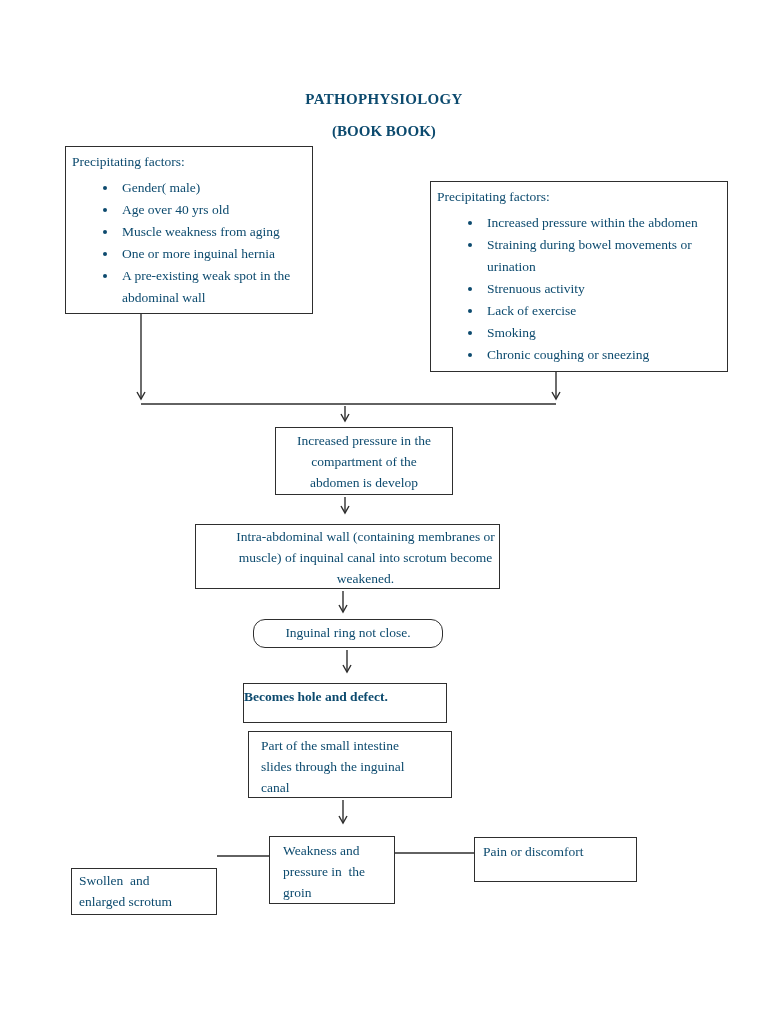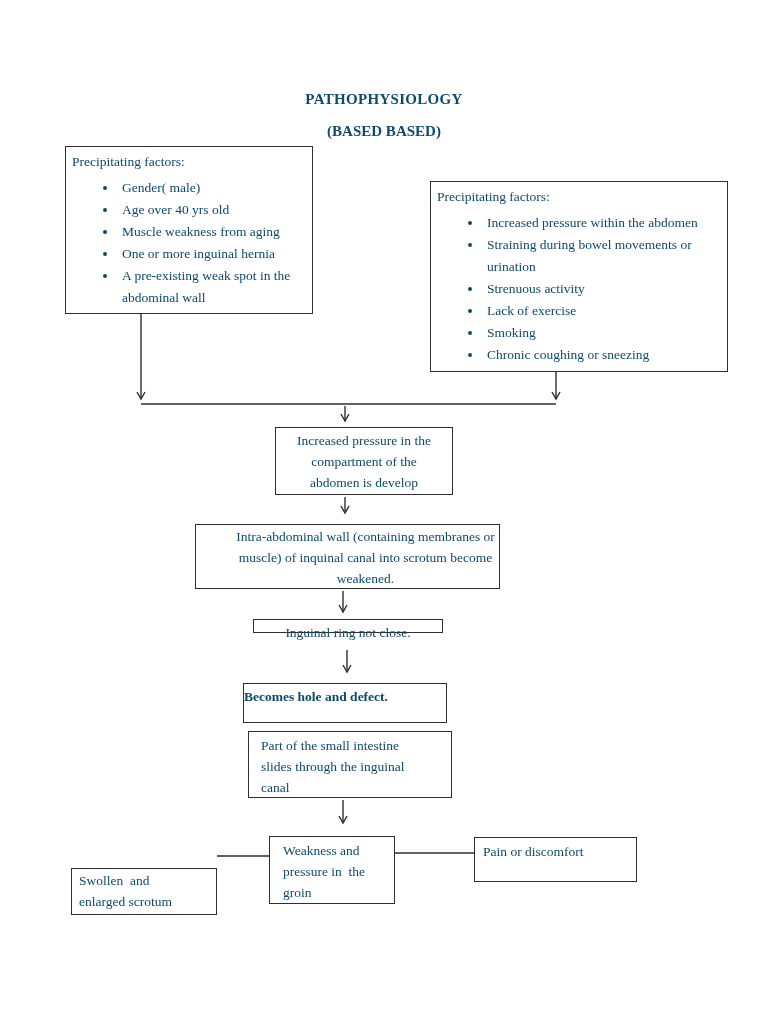--- a/index.html
+++ b/index.html
@@ -30,35 +30,35 @@
   }
   .factor-heading{padding:4px 0 0 6px;font-size:13.5px;line-height:21px;}
   .factor-list{margin:5px 0 0 0;padding:0 4px 0 52px;list-style:disc;}
   .factor-list li{line-height:22px;padding-left:4px;}
   
   .box-predisposing{left:65px;top:146px;width:248px;height:168px;white-space:normal;}
   .box-precipitating{left:430px;top:181px;width:298px;height:191px;white-space:normal;}
   
   .box-a{left:275px;top:427px;width:178px;height:68px;text-align:center;padding-top:2px;}
   .box-b{left:195px;top:524px;width:305px;height:65px;text-align:center;padding-top:1px;padding-left:36px;}
-  .box-c{left:253px;top:619px;width:190px;height:14px;text-align:center;line-height:25px;}
+  .box-c{left:253px;top:619px;width:190px;height:29px;text-align:center;line-height:25px;border-radius:12px;}
   .box-d{left:243px;top:683px;width:204px;height:40px;text-align:left;padding-top:2px;font-weight:bold;}
   .box-e{left:248px;top:731px;width:204px;height:67px;padding:3px 6px 0 12px;}
   .box-f{left:269px;top:836px;width:126px;height:68px;padding:3px 4px 0 13px;}
   .box-g{left:71px;top:868px;width:146px;height:47px;padding:1px 4px 0 7px;}
   .box-h{left:474px;top:837px;width:163px;height:45px;padding:3px 4px 0 8px;line-height:22px;}
   .connectors{position:absolute;left:0;top:0;pointer-events:none;}
 </style>
 </head>
 <body>
 
 <div class="page">
 
   <div class="title">PATHOPHYSIOLOGY</div>
-  <div class="subtitle">(BASED BASED)</div>
+  <div class="subtitle">(BOOK BOOK)</div>
 
   <div class="box box-predisposing">
     <div class="factor-heading">Precipitating factors:</div>
     <ul class="factor-list">
         <li>Gender( male)</li>
         <li>Age over 40 yrs old</li>
         <li>Muscle weakness from aging</li>
         <li>One or more inguinal hernia</li>
         <li>A pre-existing weak spot in the abdominal wall</li>
       </ul>

